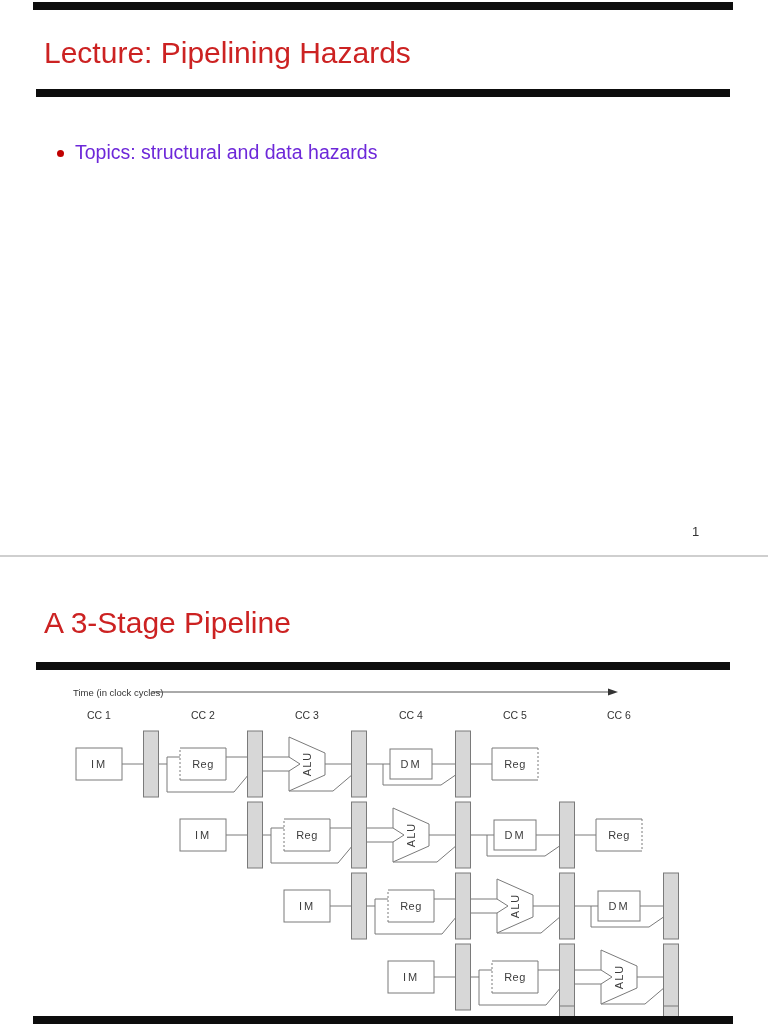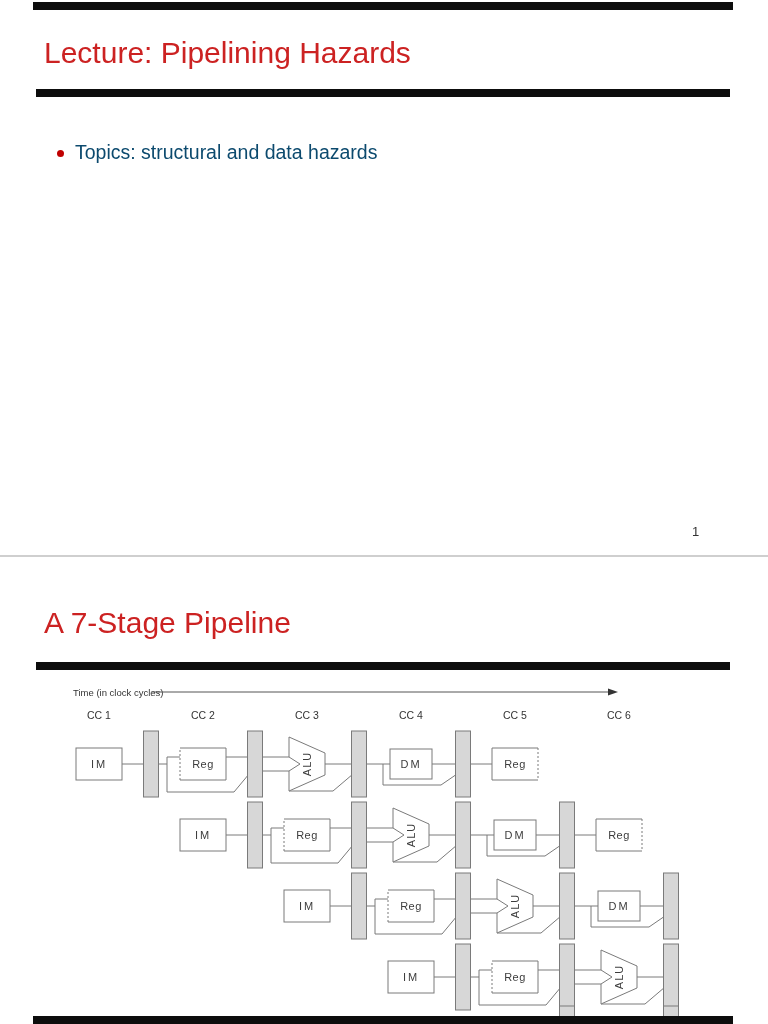--- a/index.html
+++ b/index.html
@@ -9,21 +9,21 @@
   .edge-bar{position:absolute;left:33px;width:700px;height:8px;background:#0d0d0d;}
   #top-bar{top:2px;}
   #bottom-bar{top:1016px;z-index:5;}
   .slide-title{position:absolute;left:44px;margin:0;font-size:30px;font-weight:400;
        color:#cc2222;letter-spacing:0px;white-space:nowrap;}
   #title-1{top:36px;}
   #title-2{top:606px;}
   .title-rule{position:absolute;left:36px;width:694px;height:8px;background:#0d0d0d;}
   #rule-1{top:89px;}
   #rule-2{top:662px;}
-  .bullet{position:absolute;left:57px;font-size:19.5px;color:#0c4a6e;white-space:nowrap;}
+  .bullet{position:absolute;left:57px;font-size:19.5px;color:#6d28d9;white-space:nowrap;}
   #bullet-1{top:141px;}
   #bullet-2{top:201px;}
   .dot{display:inline-block;width:7px;height:7px;border-radius:50%;
        background:#c00000;margin-right:11px;vertical-align:2px;}
   #page-number{position:absolute;left:692px;top:524px;font-size:13px;color:#333;}
   #slide-sep{position:absolute;left:0;top:555px;width:768px;height:2px;background:#cfcfcf;}
   #diagram{position:absolute;left:0;top:680px;width:768px;height:344px;}
   #diagram text{font-family:"Liberation Sans",sans-serif;}
 </style>
 </head>
@@ -35,21 +35,21 @@
 
   <h1 id="title-1" class="slide-title">Lecture: Pipelining Hazards</h1>
   <div id="rule-1" class="title-rule"></div>
 
   <div id="bullet-1" class="bullet"><span class="dot"></span><span>Topics: structural and data hazards</span></div>
 
   <div id="page-number">1</div>
 
   <div id="slide-sep"></div>
 
-  <h1 id="title-2" class="slide-title">A 7-Stage Pipeline</h1>
+  <h1 id="title-2" class="slide-title">A 3-Stage Pipeline</h1>
   <div id="rule-2" class="title-rule"></div>
 
   <svg id="diagram" viewBox="0 680 768 344" xmlns="http://www.w3.org/2000/svg">
       <text x="73" y="696" font-size="9.5" fill="#333" text-anchor="start">Time (in clock cycles)</text>
       <line x1="152" y1="692" x2="610" y2="692" stroke="#555" stroke-width="1"></line>
       <polygon points="618,692 608,688.6 608,695.4" fill="#333"></polygon>
       <text x="99" y="719" font-size="10.5" fill="#333" text-anchor="middle">CC 1</text>
       <text x="203" y="719" font-size="10.5" fill="#333" text-anchor="middle">CC 2</text>
       <text x="307" y="719" font-size="10.5" fill="#333" text-anchor="middle">CC 3</text>
       <text x="411" y="719" font-size="10.5" fill="#333" text-anchor="middle">CC 4</text>

